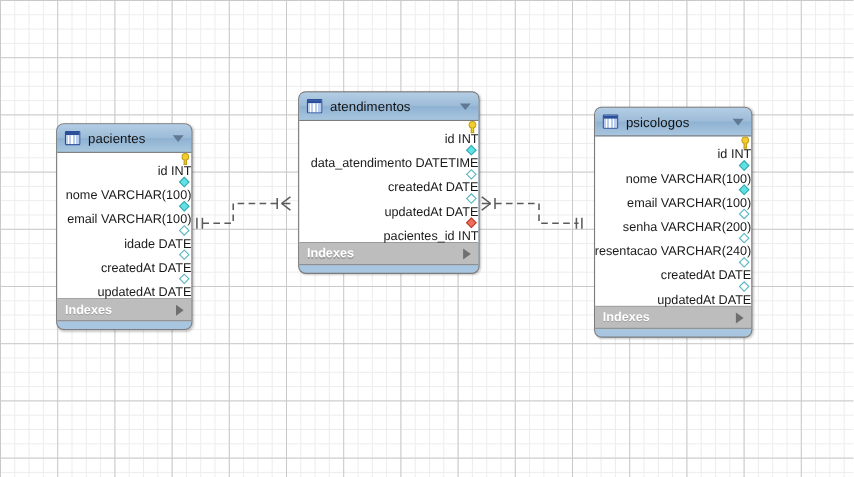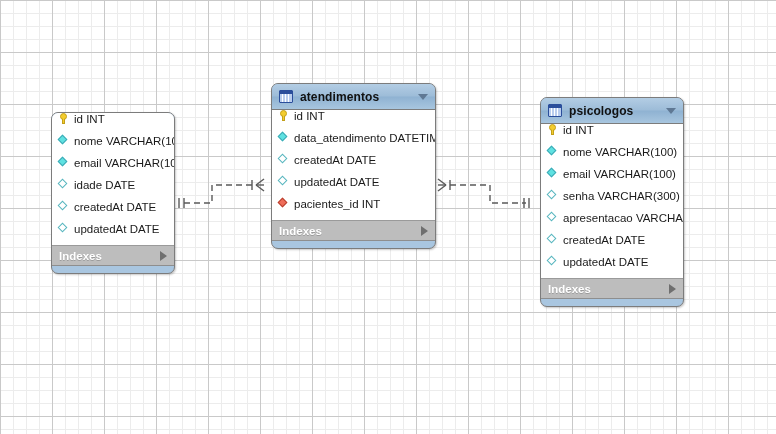--- a/index.html
+++ b/index.html
@@ -82,45 +82,46 @@
         #b9cdee 0px, #b9cdee 2px,
         #ffffff 2px, #ffffff 3px,
         #b9cdee 3px, #b9cdee 5px,
         #ffffff 5px, #ffffff 6px,
         #b9cdee 6px, #b9cdee 8px,
         #ffffff 8px, #ffffff 9px,
         #b9cdee 9px);
   }
   .tbl-title {
     font-size: 12px;
-    font-weight: bold;
+    font-weight: normal;
     color: #111111;
     letter-spacing: 0.1px;
     white-space: nowrap;
     flex: 1 1 auto;
   }
   .tbl-caret {
     width: 0; height: 0;
     border-left: 5px solid transparent;
     border-right: 5px solid transparent;
     border-top: 6px solid #5f7894;
     margin-left: 6px;
     flex: 0 0 auto;
   }
 
   .tbl-fields {
     background: #ffffff;
     border-bottom: 1px solid #9a9a9a;
   }
   .field-row {
     display: flex;
-    align-items: flex-start;
+    align-items: flex-end;
     height: 22px;
     padding-left: 6px;
     white-space: nowrap;
+    flex-direction: column;
   }
   .field-label {
     font-size: 11.5px;
     color: #1a1a1a;
     margin-left: 5px;
   }
 
   
   .glyph { width: 11px; height: 11px; flex: 0 0 auto; position: relative; }
 
@@ -232,20 +233,25 @@
       <path d="M 14,7 L 54,7 L 54,25 L 90,25" stroke="#5a5a5a" stroke-width="1.4" fill="none" stroke-dasharray="6,4"></path>
 
       <g stroke="#5a5a5a" stroke-width="1.4" fill="none">
         <line x1="88" y1="20" x2="88" y2="30"></line>
         <line x1="93" y1="20" x2="93" y2="30"></line>
       </g>
     </svg>
   </div>
 
   <div class="table-box" style="left:51px; top:112px; width:124px;">
+    <div class="tbl-header">
+      <span class="tbl-icon"></span>
+      <span class="tbl-title">pacientes</span>
+      <span class="tbl-caret"></span>
+    </div>
     <div class="tbl-fields">
       <div class="field-row">
         <span class="glyph key"></span>
         <span class="field-label">id INT</span>
       </div>
       <div class="field-row">
         <span class="glyph diamond filled"></span>
         <span class="field-label">nome VARCHAR(100)</span>
       </div>
       <div class="field-row">
@@ -319,21 +325,21 @@
       <div class="field-row">
         <span class="glyph diamond filled"></span>
         <span class="field-label">nome VARCHAR(100)</span>
       </div>
       <div class="field-row">
         <span class="glyph diamond filled"></span>
         <span class="field-label">email VARCHAR(100)</span>
       </div>
       <div class="field-row">
         <span class="glyph diamond"></span>
-        <span class="field-label">senha VARCHAR(300)</span>
+        <span class="field-label">senha VARCHAR(200)</span>
       </div>
       <div class="field-row">
         <span class="glyph diamond"></span>
         <span class="field-label">apresentacao VARCHAR(240)</span>
       </div>
       <div class="field-row">
         <span class="glyph diamond"></span>
         <span class="field-label">createdAt DATE</span>
       </div>
       <div class="field-row">

